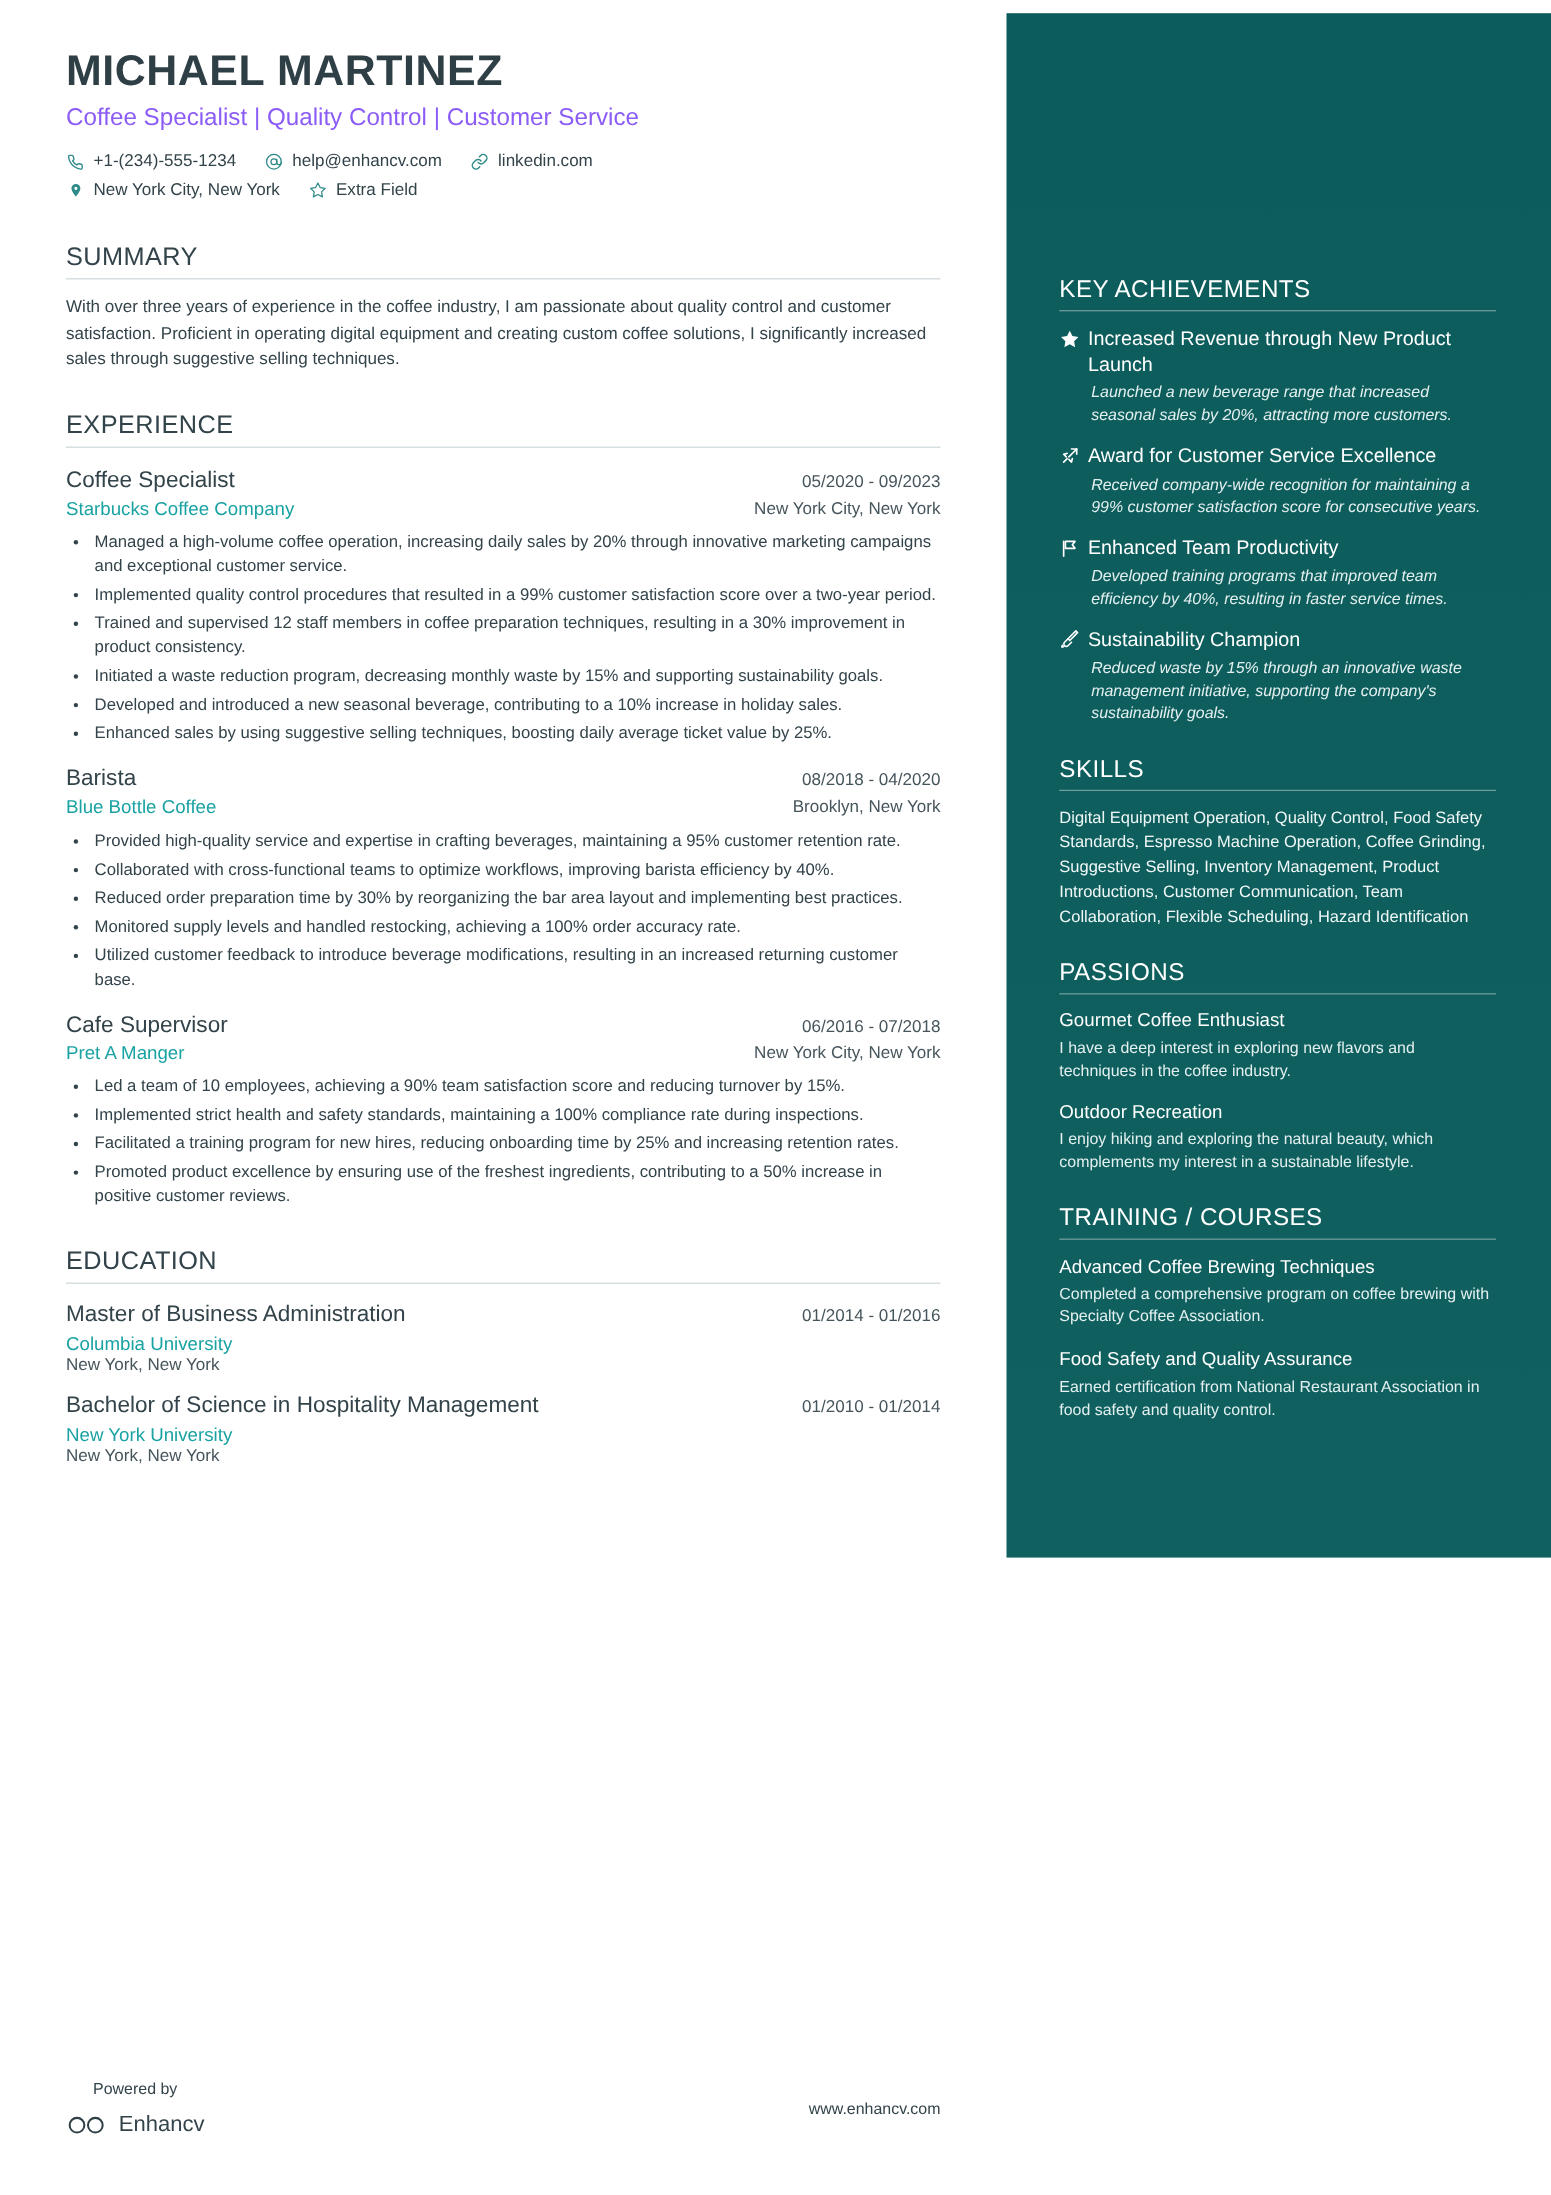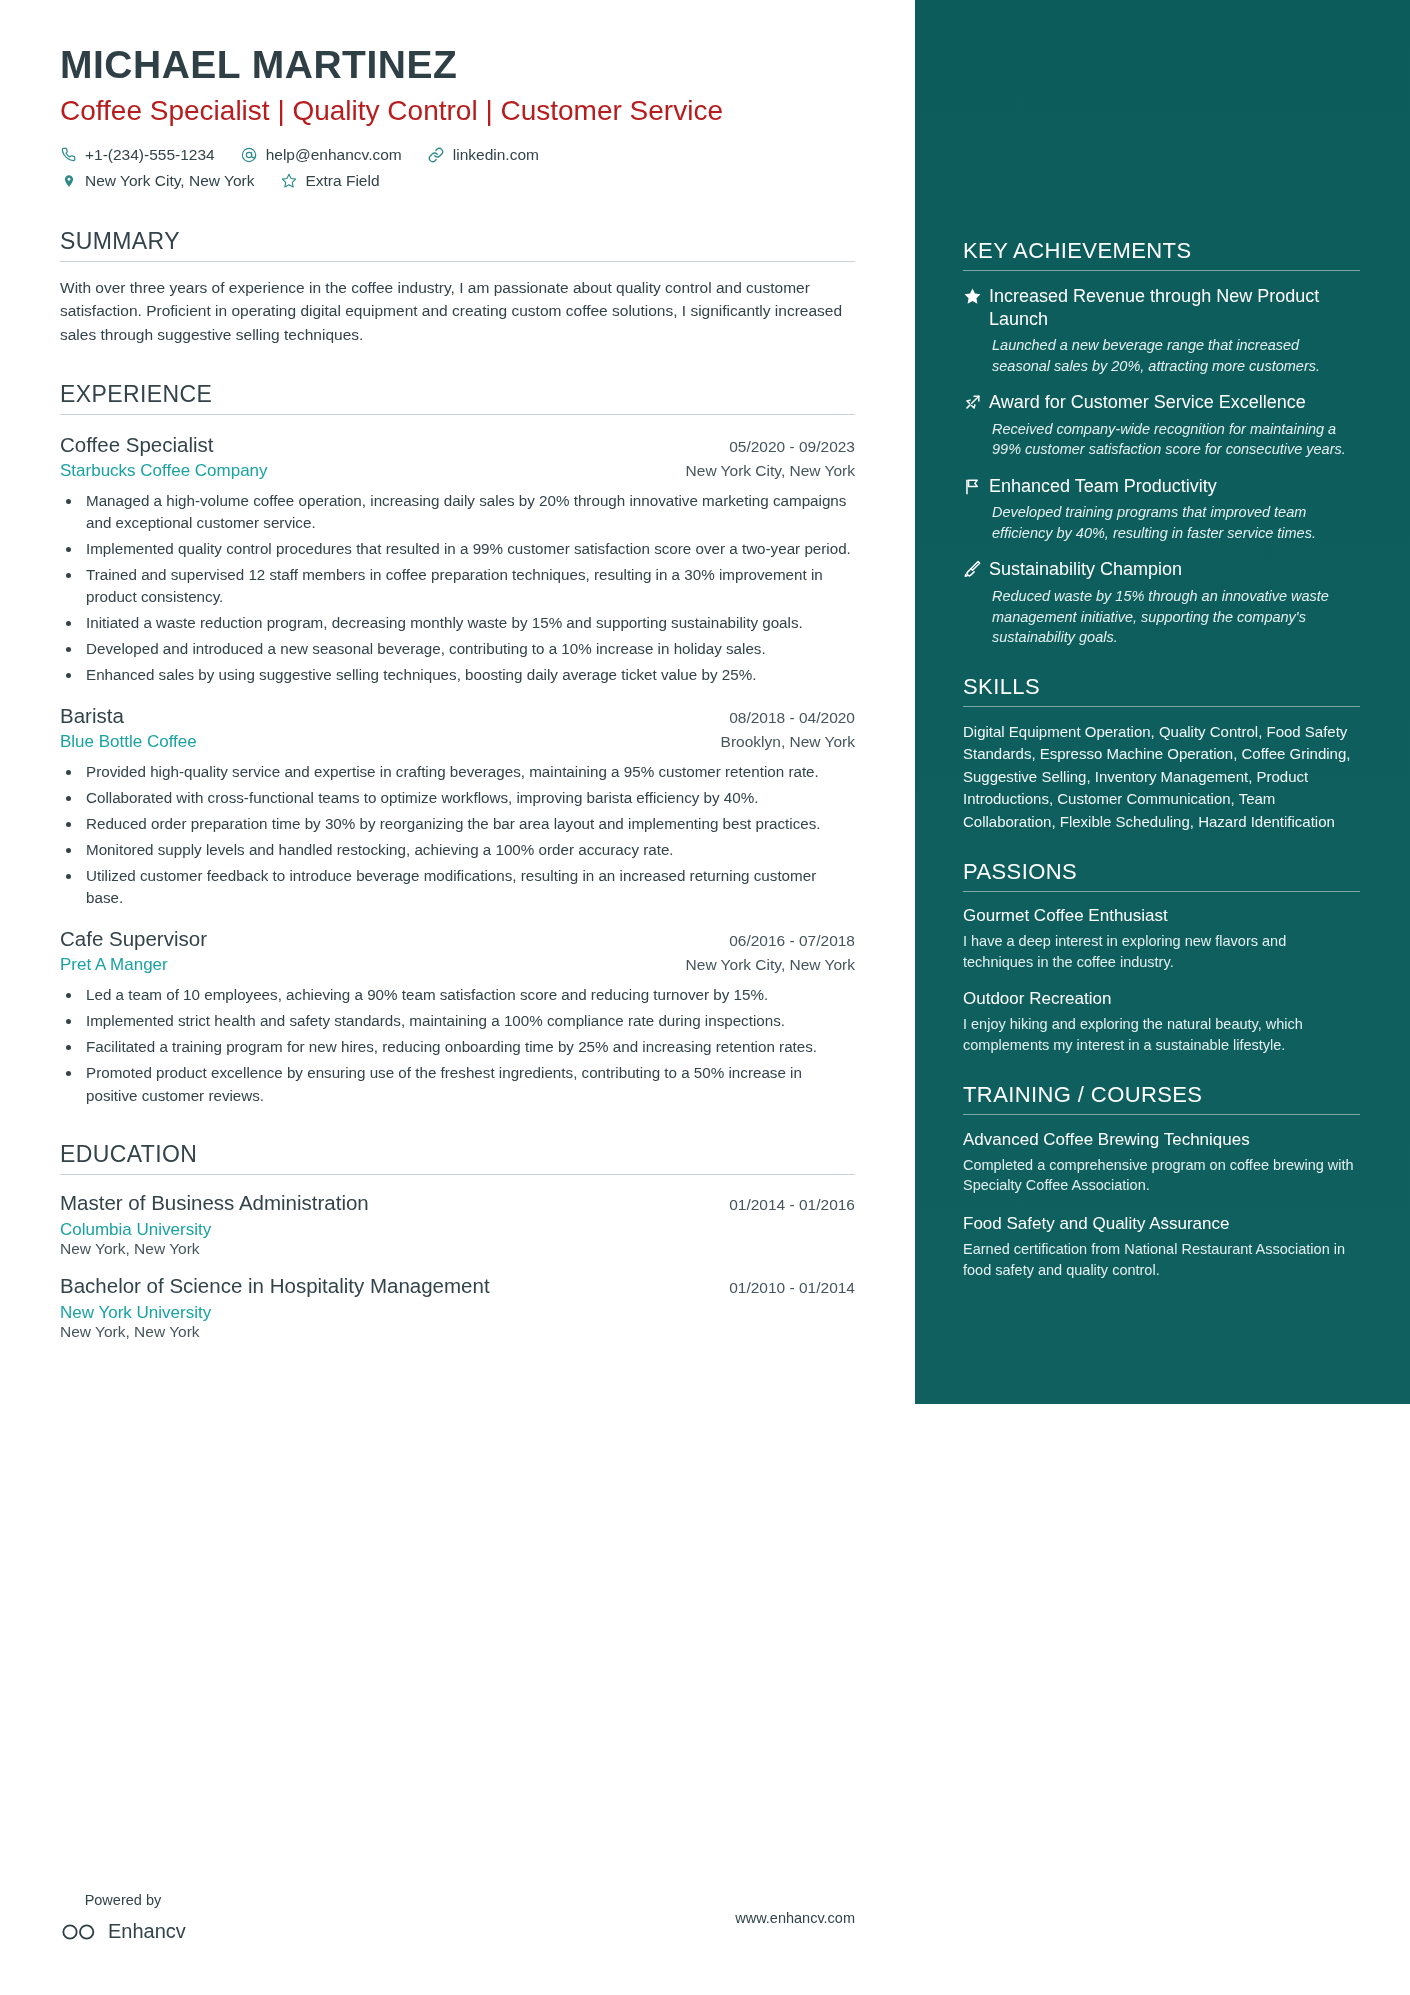--- a/index.html
+++ b/index.html
@@ -24,21 +24,21 @@
     left: 0;
     top: 0;
     width: 915px;
     height: 1423px;
     box-sizing: border-box;
     padding: 44px 60px 0 60px;
   }
   .side-col {
     position: absolute;
     left: 915px;
-    top: 0;
+    top: 12px;
     width: 495px;
     height: 1404px;
     background: #0e5a5a;
     background: linear-gradient(180deg,#0d5c5c 0%, #106060 100%);
     color: #ffffff;
     box-sizing: border-box;
     padding: 238px 50px 0 48px;
   }
   .side-divider {
     position: absolute;
@@ -52,22 +52,22 @@
   
   .name {
     font-size: 39px;
     letter-spacing: 0.5px;
     font-weight: bold;
     color: #2f3f46;
     margin: 0 0 6px 0;
     line-height: 1.1;
   }
   .headline {
-    font-size: 28px;
-    color: #b91c1c;
+    font-size: 22px;
+    color: #8b5cf6;
     margin: 0 0 18px 0;
     font-weight: normal;
     line-height: 1.25;
   }
   .contact-row {
     display: flex;
     flex-wrap: wrap;
     align-items: center;
     font-size: 15.5px;
     color: #33434a;

